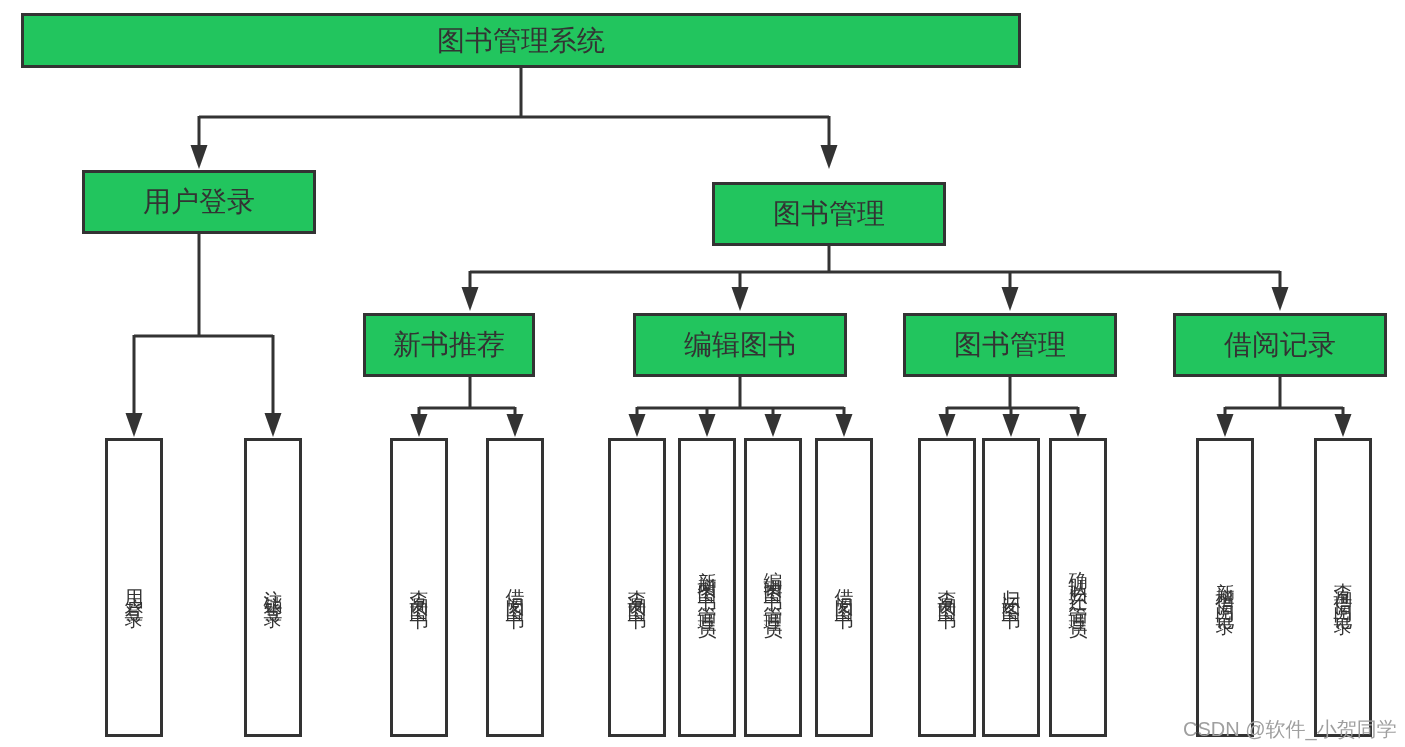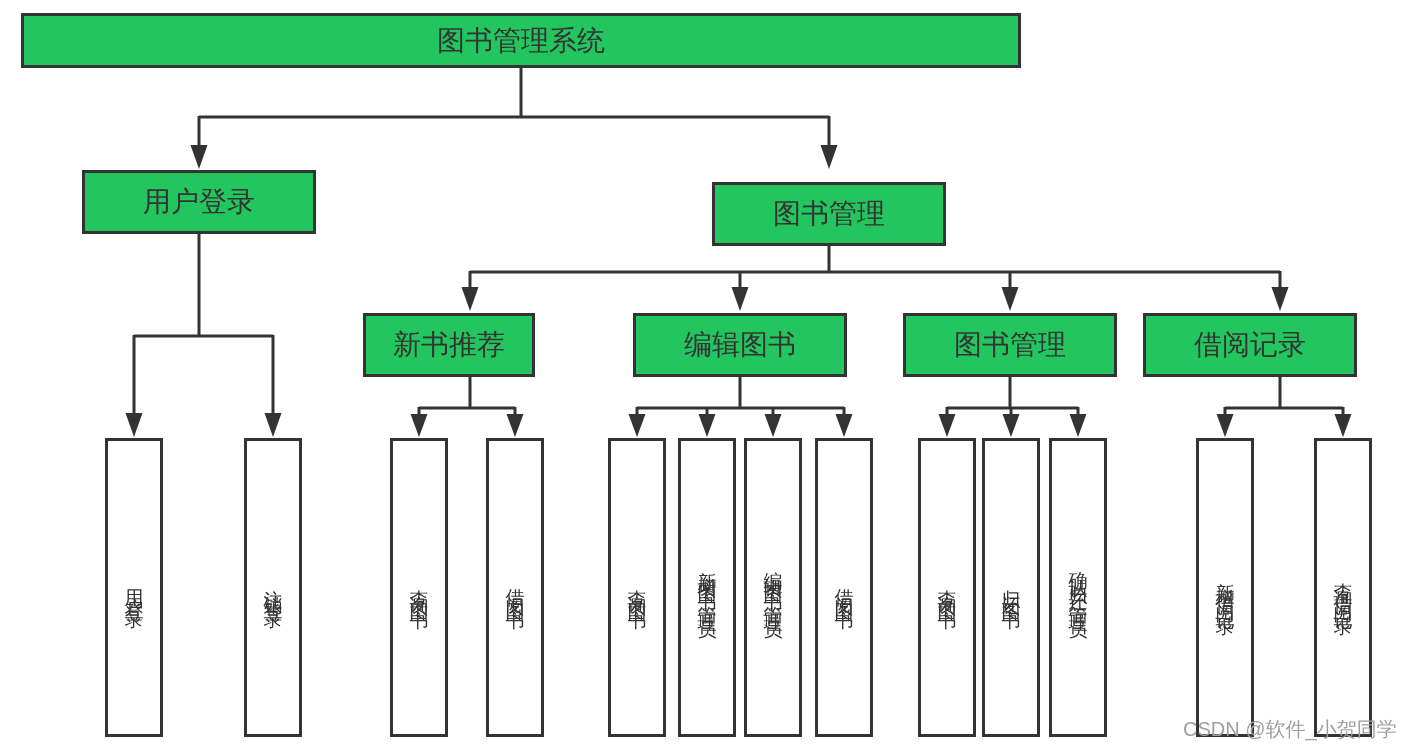--- a/index.html
+++ b/index.html
@@ -119,21 +119,21 @@
   </svg>
 
   <div class="box" style="left:21px;top:13px;width:1000px;height:55px">图书管理系统</div>
 
   <div class="box" style="left:82px;top:170px;width:234px;height:64px">用户登录</div>
   <div class="box" style="left:712px;top:182px;width:234px;height:64px">图书管理</div>
 
   <div class="box" style="left:363px;top:313px;width:172px;height:64px">新书推荐</div>
   <div class="box" style="left:633px;top:313px;width:214px;height:64px">编辑图书</div>
   <div class="box" style="left:903px;top:313px;width:214px;height:64px">图书管理</div>
-  <div class="box" style="left:1143px;top:313px;width:214px;height:64px">借阅记录</div>
+  <div class="box" style="left:1173px;top:313px;width:214px;height:64px">借阅记录</div>
 
   <div class="vbox" style="left:105px;top:438px;width:58px;height:299px">用户登录</div>
   <div class="vbox" style="left:244px;top:438px;width:58px;height:299px">注销登录</div>
 
   <div class="vbox" style="left:390px;top:438px;width:58px;height:299px">查询图书</div>
   <div class="vbox" style="left:486px;top:438px;width:58px;height:299px">借阅图书</div>
 
   <div class="vbox" style="left:608px;top:438px;width:58px;height:299px">查询图书</div>
   <div class="vbox" style="left:678px;top:438px;width:58px;height:299px">新增图书（管理员）</div>
   <div class="vbox" style="left:744px;top:438px;width:58px;height:299px">编辑图书（管理员）</div>

